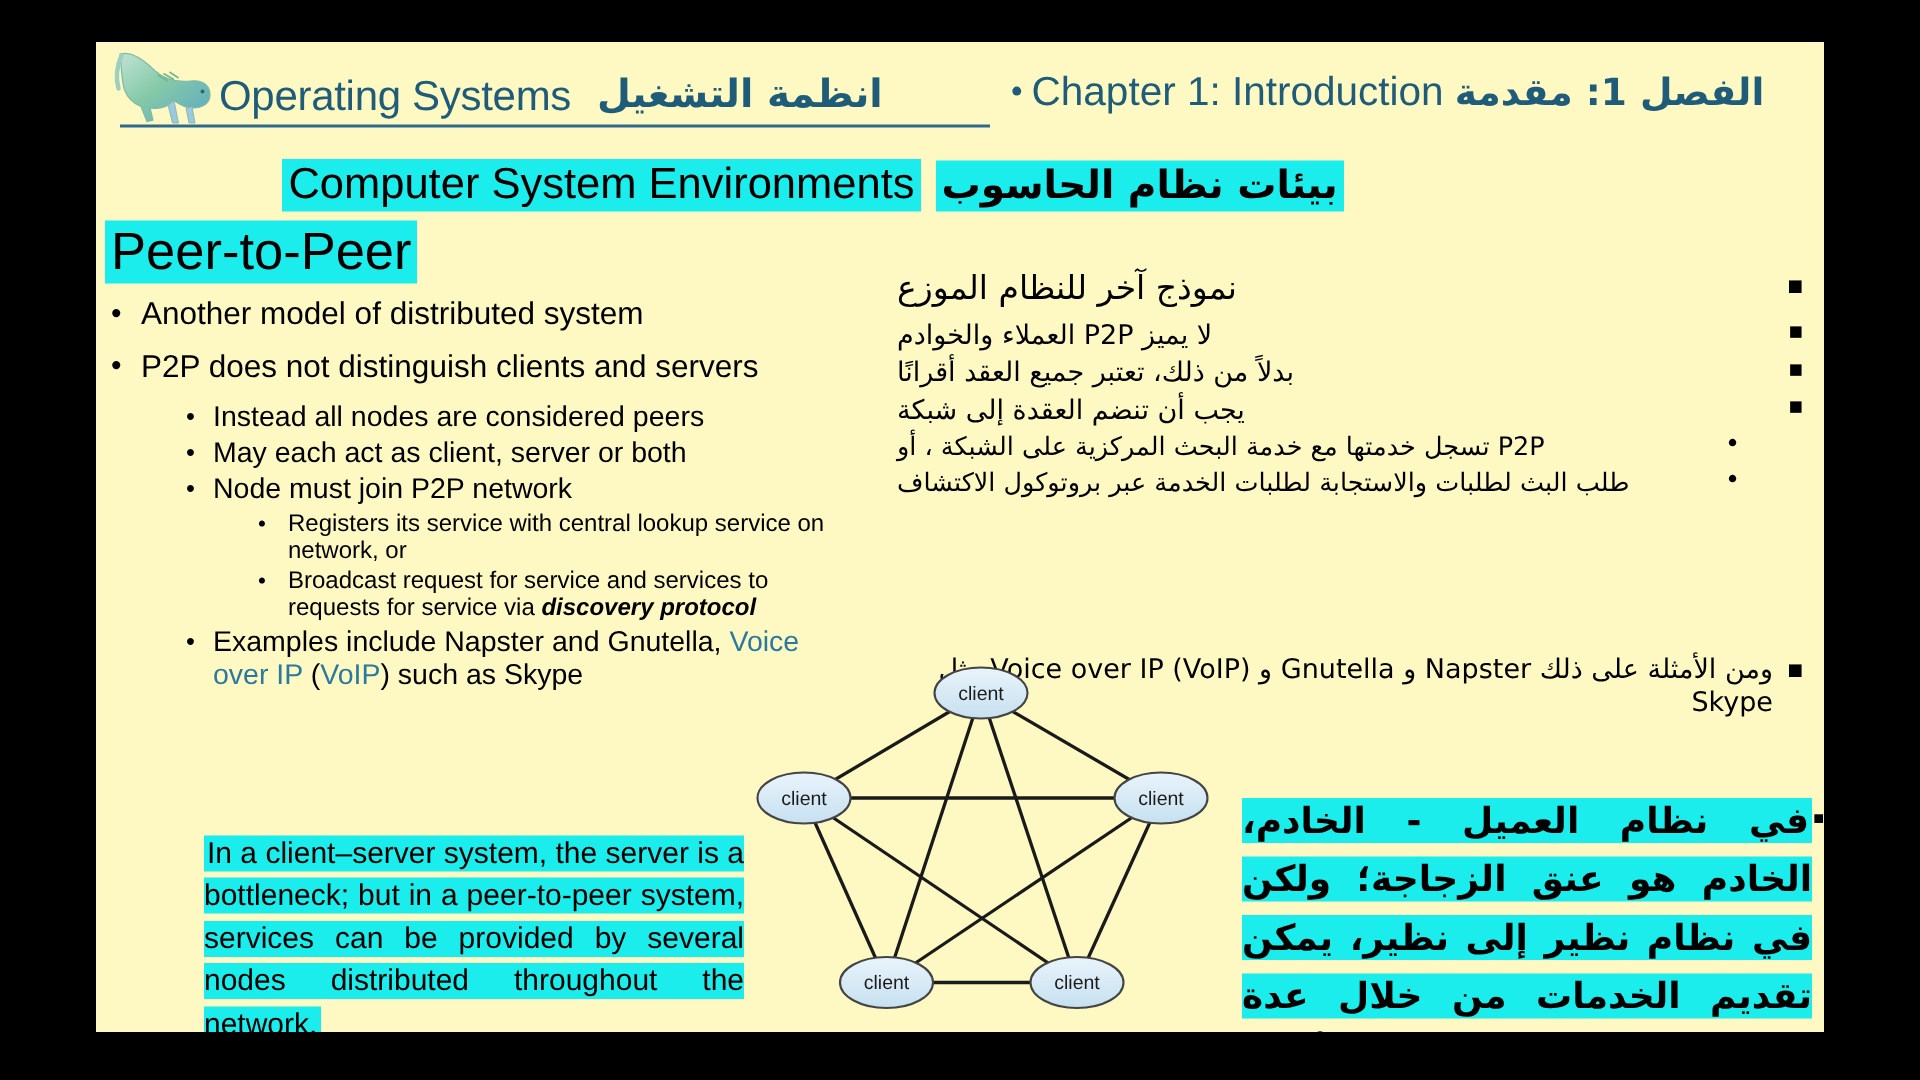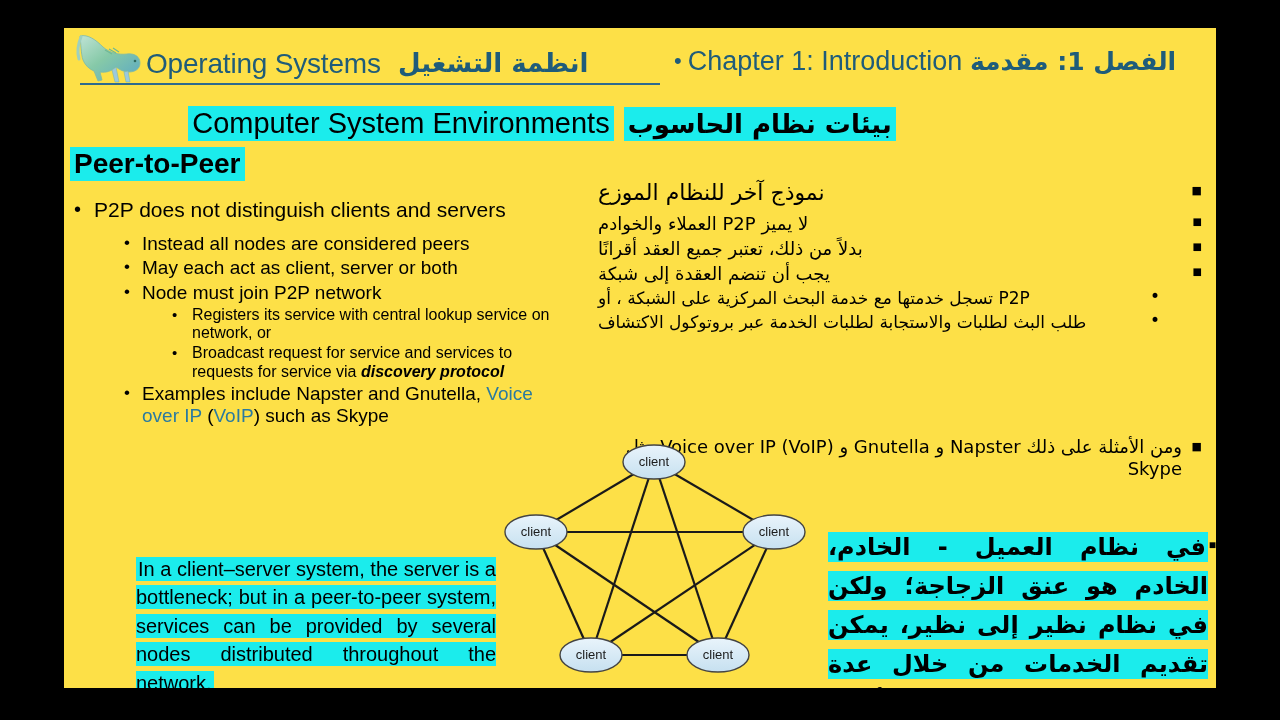--- a/index.html
+++ b/index.html
@@ -19,21 +19,21 @@
     background: #000000;
   }
 
   
   #slide {
     position: absolute;
     left: 64px;
     top: 28px;
     width: 1152px;
     height: 660px;
-    background: #fde047;
+    background: #fef9c3;
     overflow: hidden;
   }
 
   
   #header {
     position: absolute;
     left: 0; top: 0;
     width: 1152px;
     height: 60px;
   }
@@ -128,24 +128,23 @@
     direction: rtl;
     font-family: "DejaVu Sans", sans-serif;
     vertical-align: middle;
   }
 
   
   #p2p-heading {
     position: absolute;
     left: 6px;
     top: 119px;
-    font-size: 28px;
+    font-size: 35px;
     color: #000;
     padding: 1px 4px;
-    font-weight: bold;
   }
 
   
   #left-col {
     position: absolute;
     left: 0px;
     top: 170px;
     width: 500px;
     color: #000;
   }
@@ -334,20 +333,21 @@
       </div>
     </div>
 
     <div id="title-row">
       <span id="title-en" class="hl">Computer System Environments</span><span id="title-ar" class="hl">بيئات نظام الحاسوب</span>
     </div>
 
     <div id="p2p-heading" class="hl">Peer-to-Peer</div>
 
     <div id="left-col">
+      <div class="lb lvl1">Another model of distributed system</div>
       <div class="lb lvl1">P2P does not distinguish clients and servers</div>
       <div class="lb lvl2">Instead all nodes are considered peers</div>
       <div class="lb lvl2">May each act as client, server or both</div>
       <div class="lb lvl2">Node must join P2P network</div>
       <div class="lb lvl3">Registers its service with central lookup service on network, or</div>
       <div class="lb lvl3"><span>Broadcast request for service and services to requests for service via </span><span class="ital-b">discovery protocol</span></div>
       <div class="lb lvl2"><span>Examples include Napster and Gnutella, </span><span class="teal">Voice over IP</span><span> (</span><span class="teal">VoIP</span><span>) such as Skype</span></div>
     </div>
 
     <div id="left-para-bullet">•</div>

